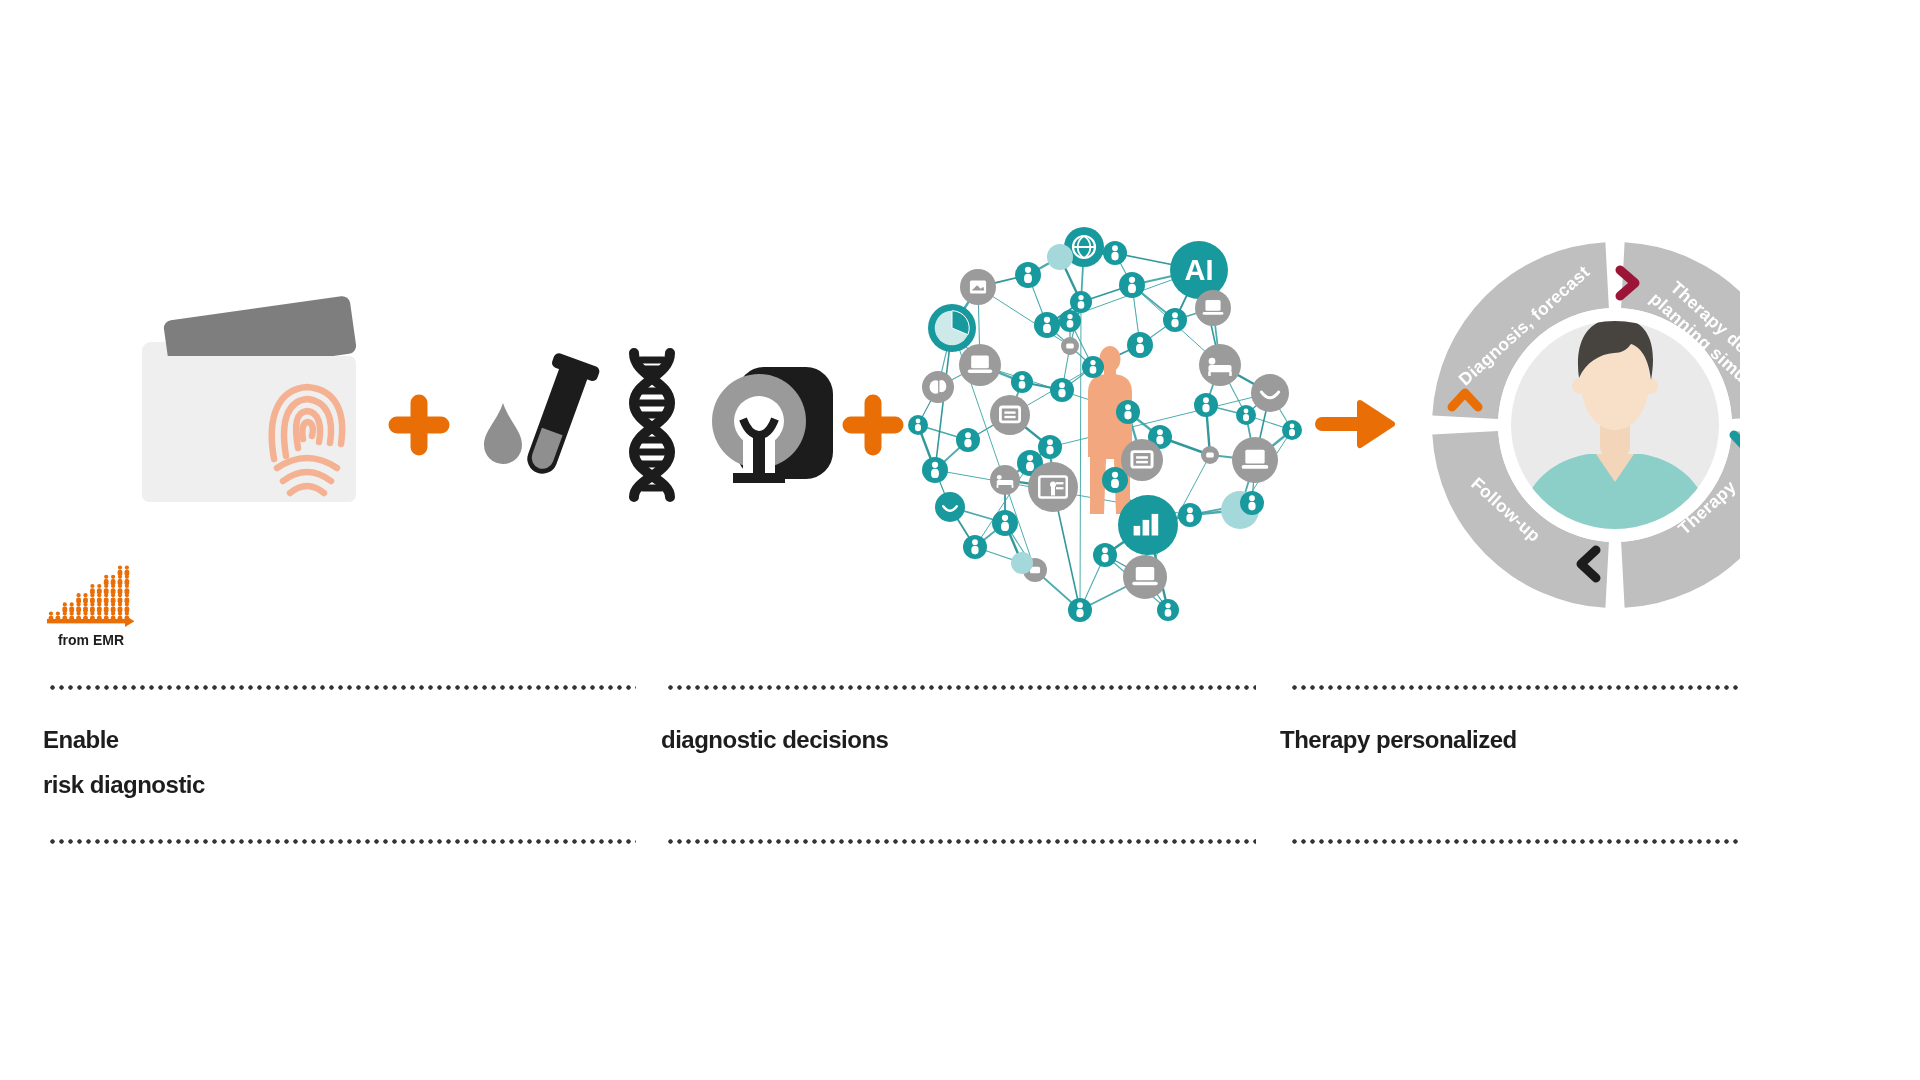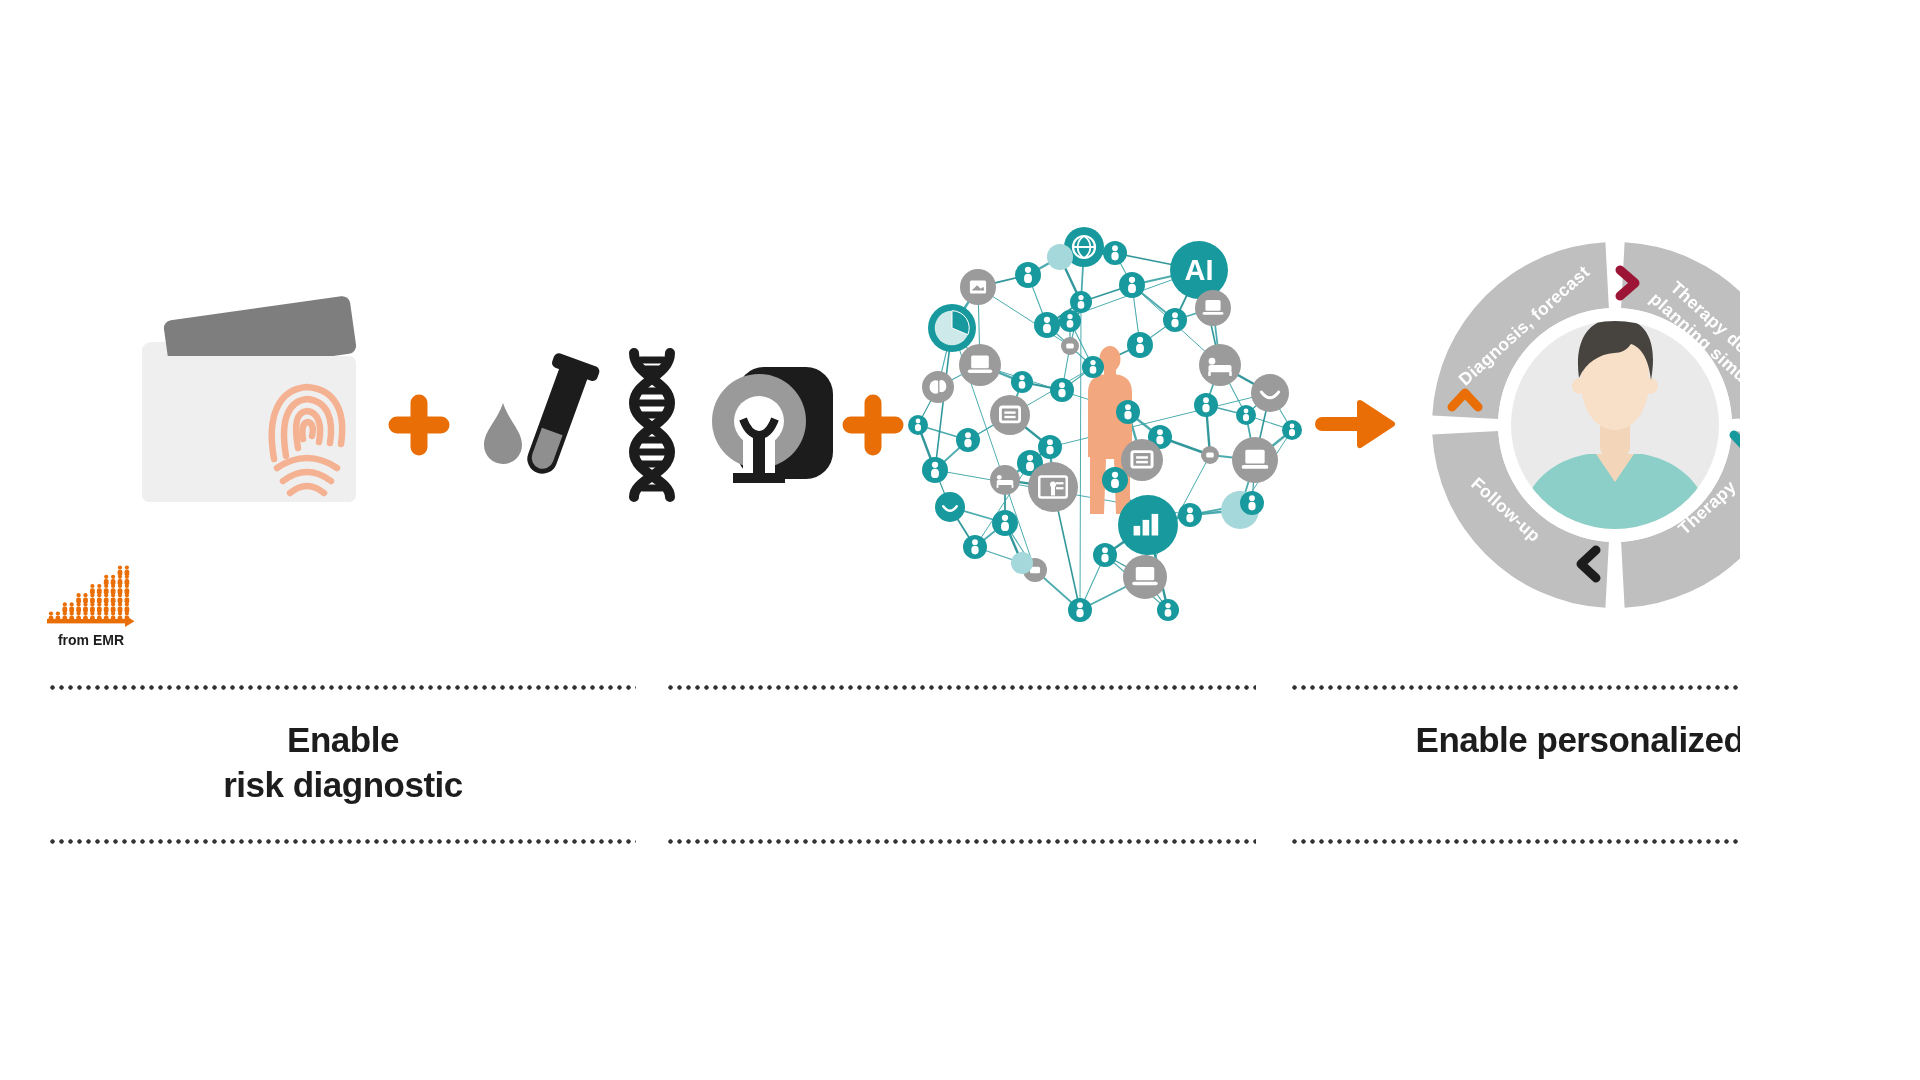--- a/index.html
+++ b/index.html
@@ -1,21 +1,21 @@
 <!DOCTYPE html>
 <html><head>
 <meta charset="utf-8">
 <style>
   html,body{margin:0;padding:0;background:#fff;}
   .canvas{position:relative;width:1740px;height:1080px;background:#ffffff;overflow:hidden;
           font-family:"Liberation Sans","DejaVu Sans",sans-serif;}
   .abs{position:absolute;}
   svg{overflow:visible;display:block;}
-  .caption{position:absolute;width:600px;text-align:center;font-weight:bold;
-           font-size:35px;line-height:45px;color:#1d1d1d;letter-spacing:-0.5px;}
+  .caption{position:absolute;width:600px;text-align:left;font-weight:bold;
+           font-size:24px;line-height:45px;color:#1d1d1d;letter-spacing:-0.5px;}
   .dots{position:absolute;height:5px;
         background-image:radial-gradient(circle closest-side,#333 1.9px,transparent 2.5px);
         background-size:9px 5px;background-repeat:repeat-x;}
   .emr-label{position:absolute;width:110px;text-align:center;font-weight:bold;
              font-size:14px;color:#1d1d1d;}
   .ring-label{font-weight:bold;font-size:17.5px;letter-spacing:0.4px;}
 </style>
 </head>
 <body>
 
@@ -862,18 +862,19 @@
   <div class="dots" style="left:1290px;top:685px;width:574px"></div>
   <div class="dots" style="left:48px;top:839px;width:588px"></div>
   <div class="dots" style="left:666px;top:839px;width:590px"></div>
   <div class="dots" style="left:1290px;top:839px;width:574px"></div>
 
   <div class="caption" style="left:43px;top:717px">
     <div>Enable</div>
     <div>risk diagnostic</div>
   </div>
   <div class="caption" style="left:661px;top:717px">
+    <div>diagnostic decisions</div>
   </div>
   <div class="caption" style="left:1280px;top:717px">
-    <div>Enable personalized</div>
+    <div>Therapy personalized</div>
   </div>
 
 </div>
 
 </body></html>

